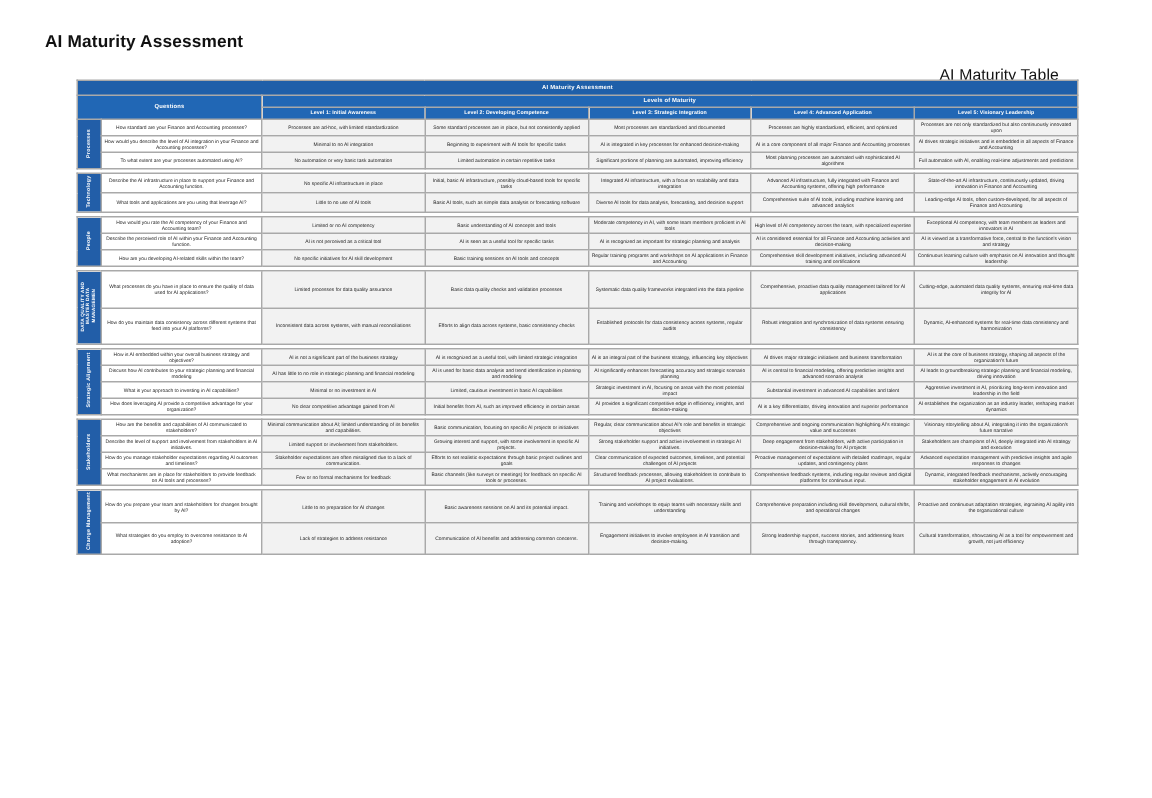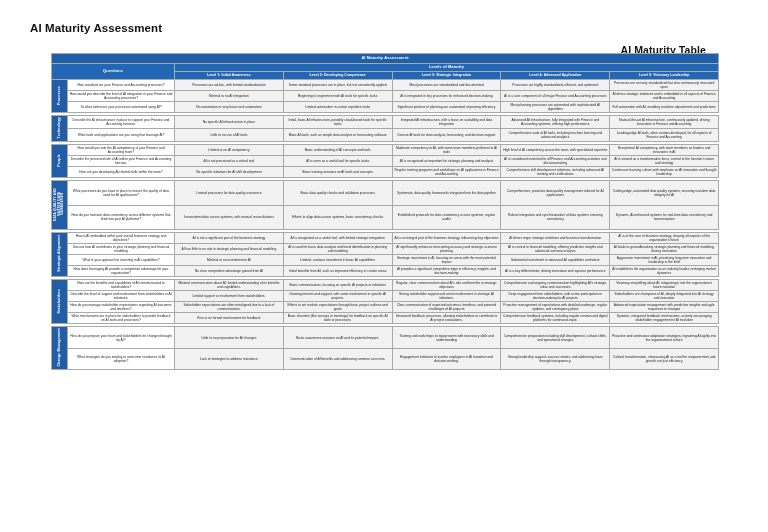--- a/index.html
+++ b/index.html
@@ -35,21 +35,21 @@
     box-sizing: border-box;
   }
   .doc-title {
     font-size: 11.5px;
     font-weight: bold;
     letter-spacing: 0.1px;
     color: #111111;
   }
   .doc-subtitle {
     font-size: 10.5px;
-    font-weight: bold;
+    font-weight: normal;
     letter-spacing: 0.1px;
     color: #111111;
     margin-top: 44px;
   }
   
   .table-wrap {
     position: absolute;
     left: 51px;
     top: 53px;
     width: 667px;

